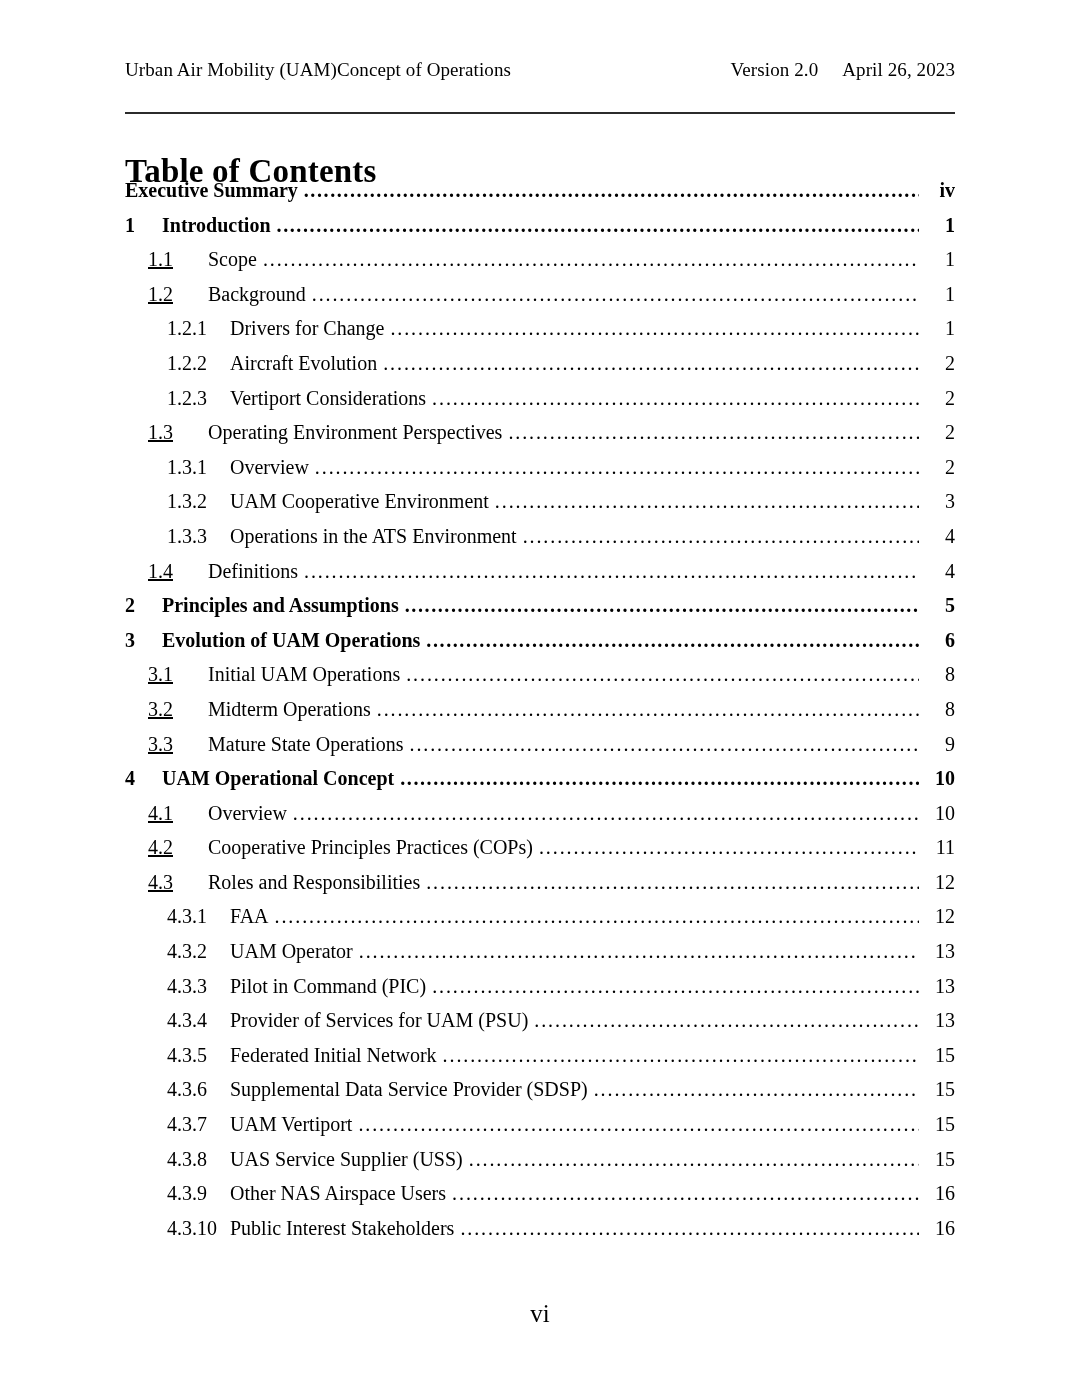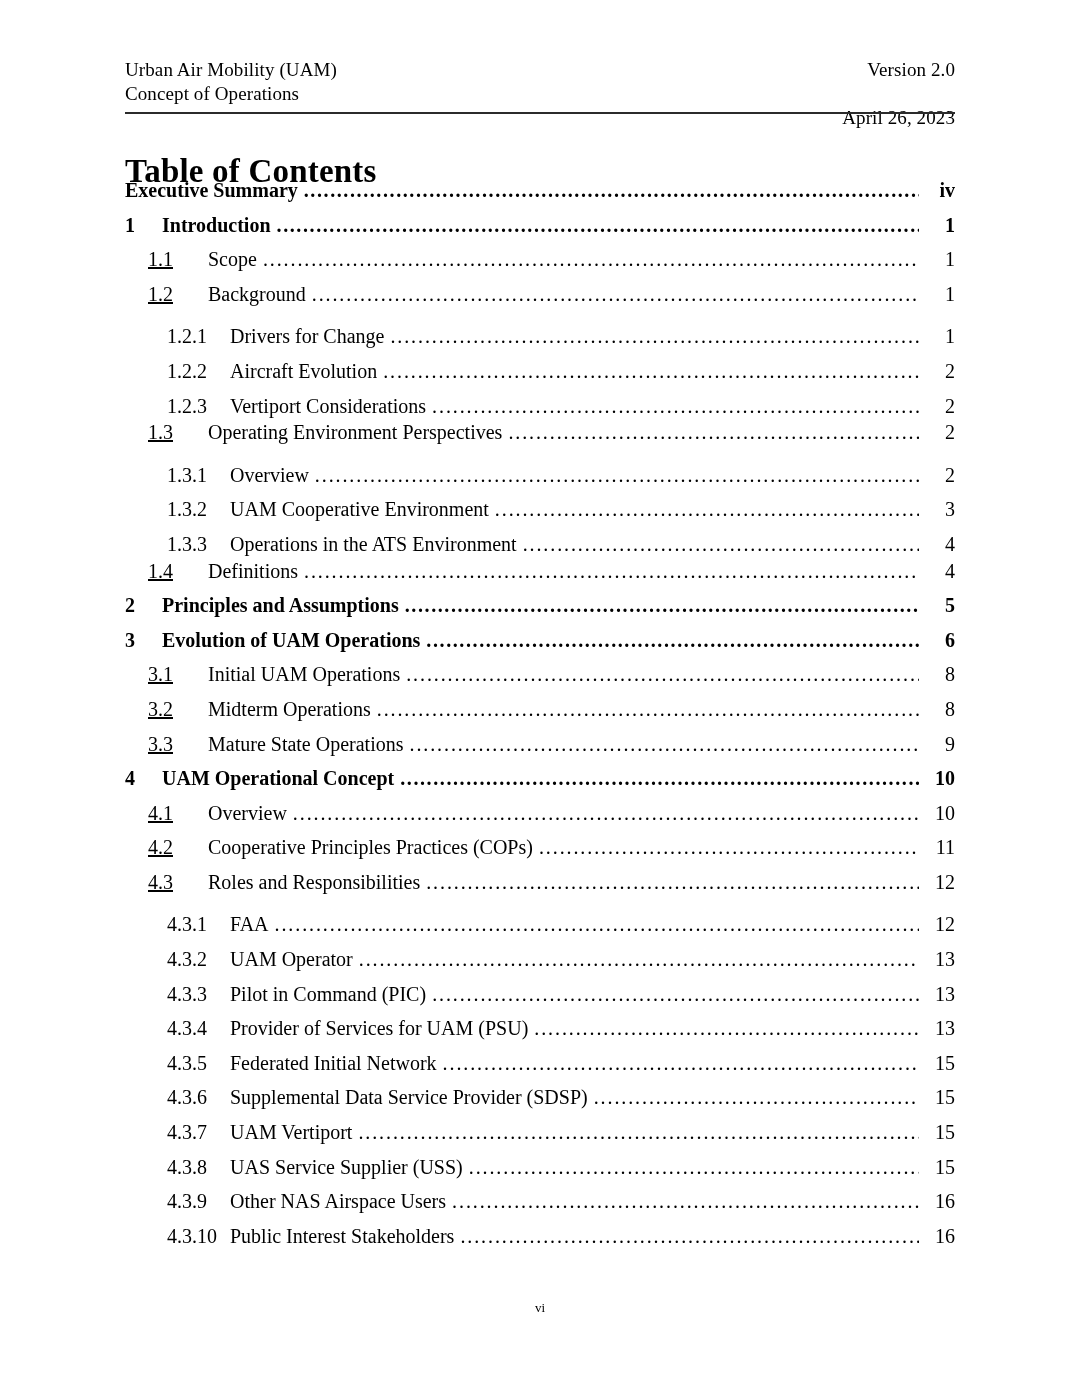--- a/index.html
+++ b/index.html
@@ -26,21 +26,21 @@
   
   .doc-header {
     position: absolute;
     left: 125px;
     top: 58px;
     width: 830px;
     display: flex;
     justify-content: space-between;
     align-items: flex-start;
   }
-  .hdr-col { display: flex; flex-direction: column; }
+  .hdr-col { display: flex; flex-direction: row; }
   .hdr-col.right { text-align: right; gap: 24px; }
   .hdr-line {
     font-size: 19px;
     line-height: 24px;
     letter-spacing: 0.1px;
     white-space: nowrap;
   }
 
   .header-rule {
     position: absolute;
@@ -115,30 +115,30 @@
   
   .lvl1 { font-weight: bold; }
   .lvl1 .toc-num { width: 37px; }
   .lvl1 .toc-dots::after { letter-spacing: 1.6px; }
   .lvl1.nonum .toc-num { width: 0px; }
 
   
   .lvl2 .toc-num { width: 60px; margin-left: 23px; text-decoration: underline; }
 
   
-  .lvl3 .toc-num { width: 63px; margin-left: 42px; margin-top: 8px; }
+  .lvl3 .toc-num { width: 63px; margin-left: 42px; }
 
   
   .footer {
     position: absolute;
     left: 0;
     top: 1300px;
     width: 1080px;
     text-align: center;
-    font-size: 13px;
+    font-size: 25px;
   }
 </style>
 </head>
 <body>
 
 <div class="page">
 
   <div class="doc-header">
     <div class="hdr-col left">
       <span class="hdr-line">Urban Air Mobility (UAM)</span>

